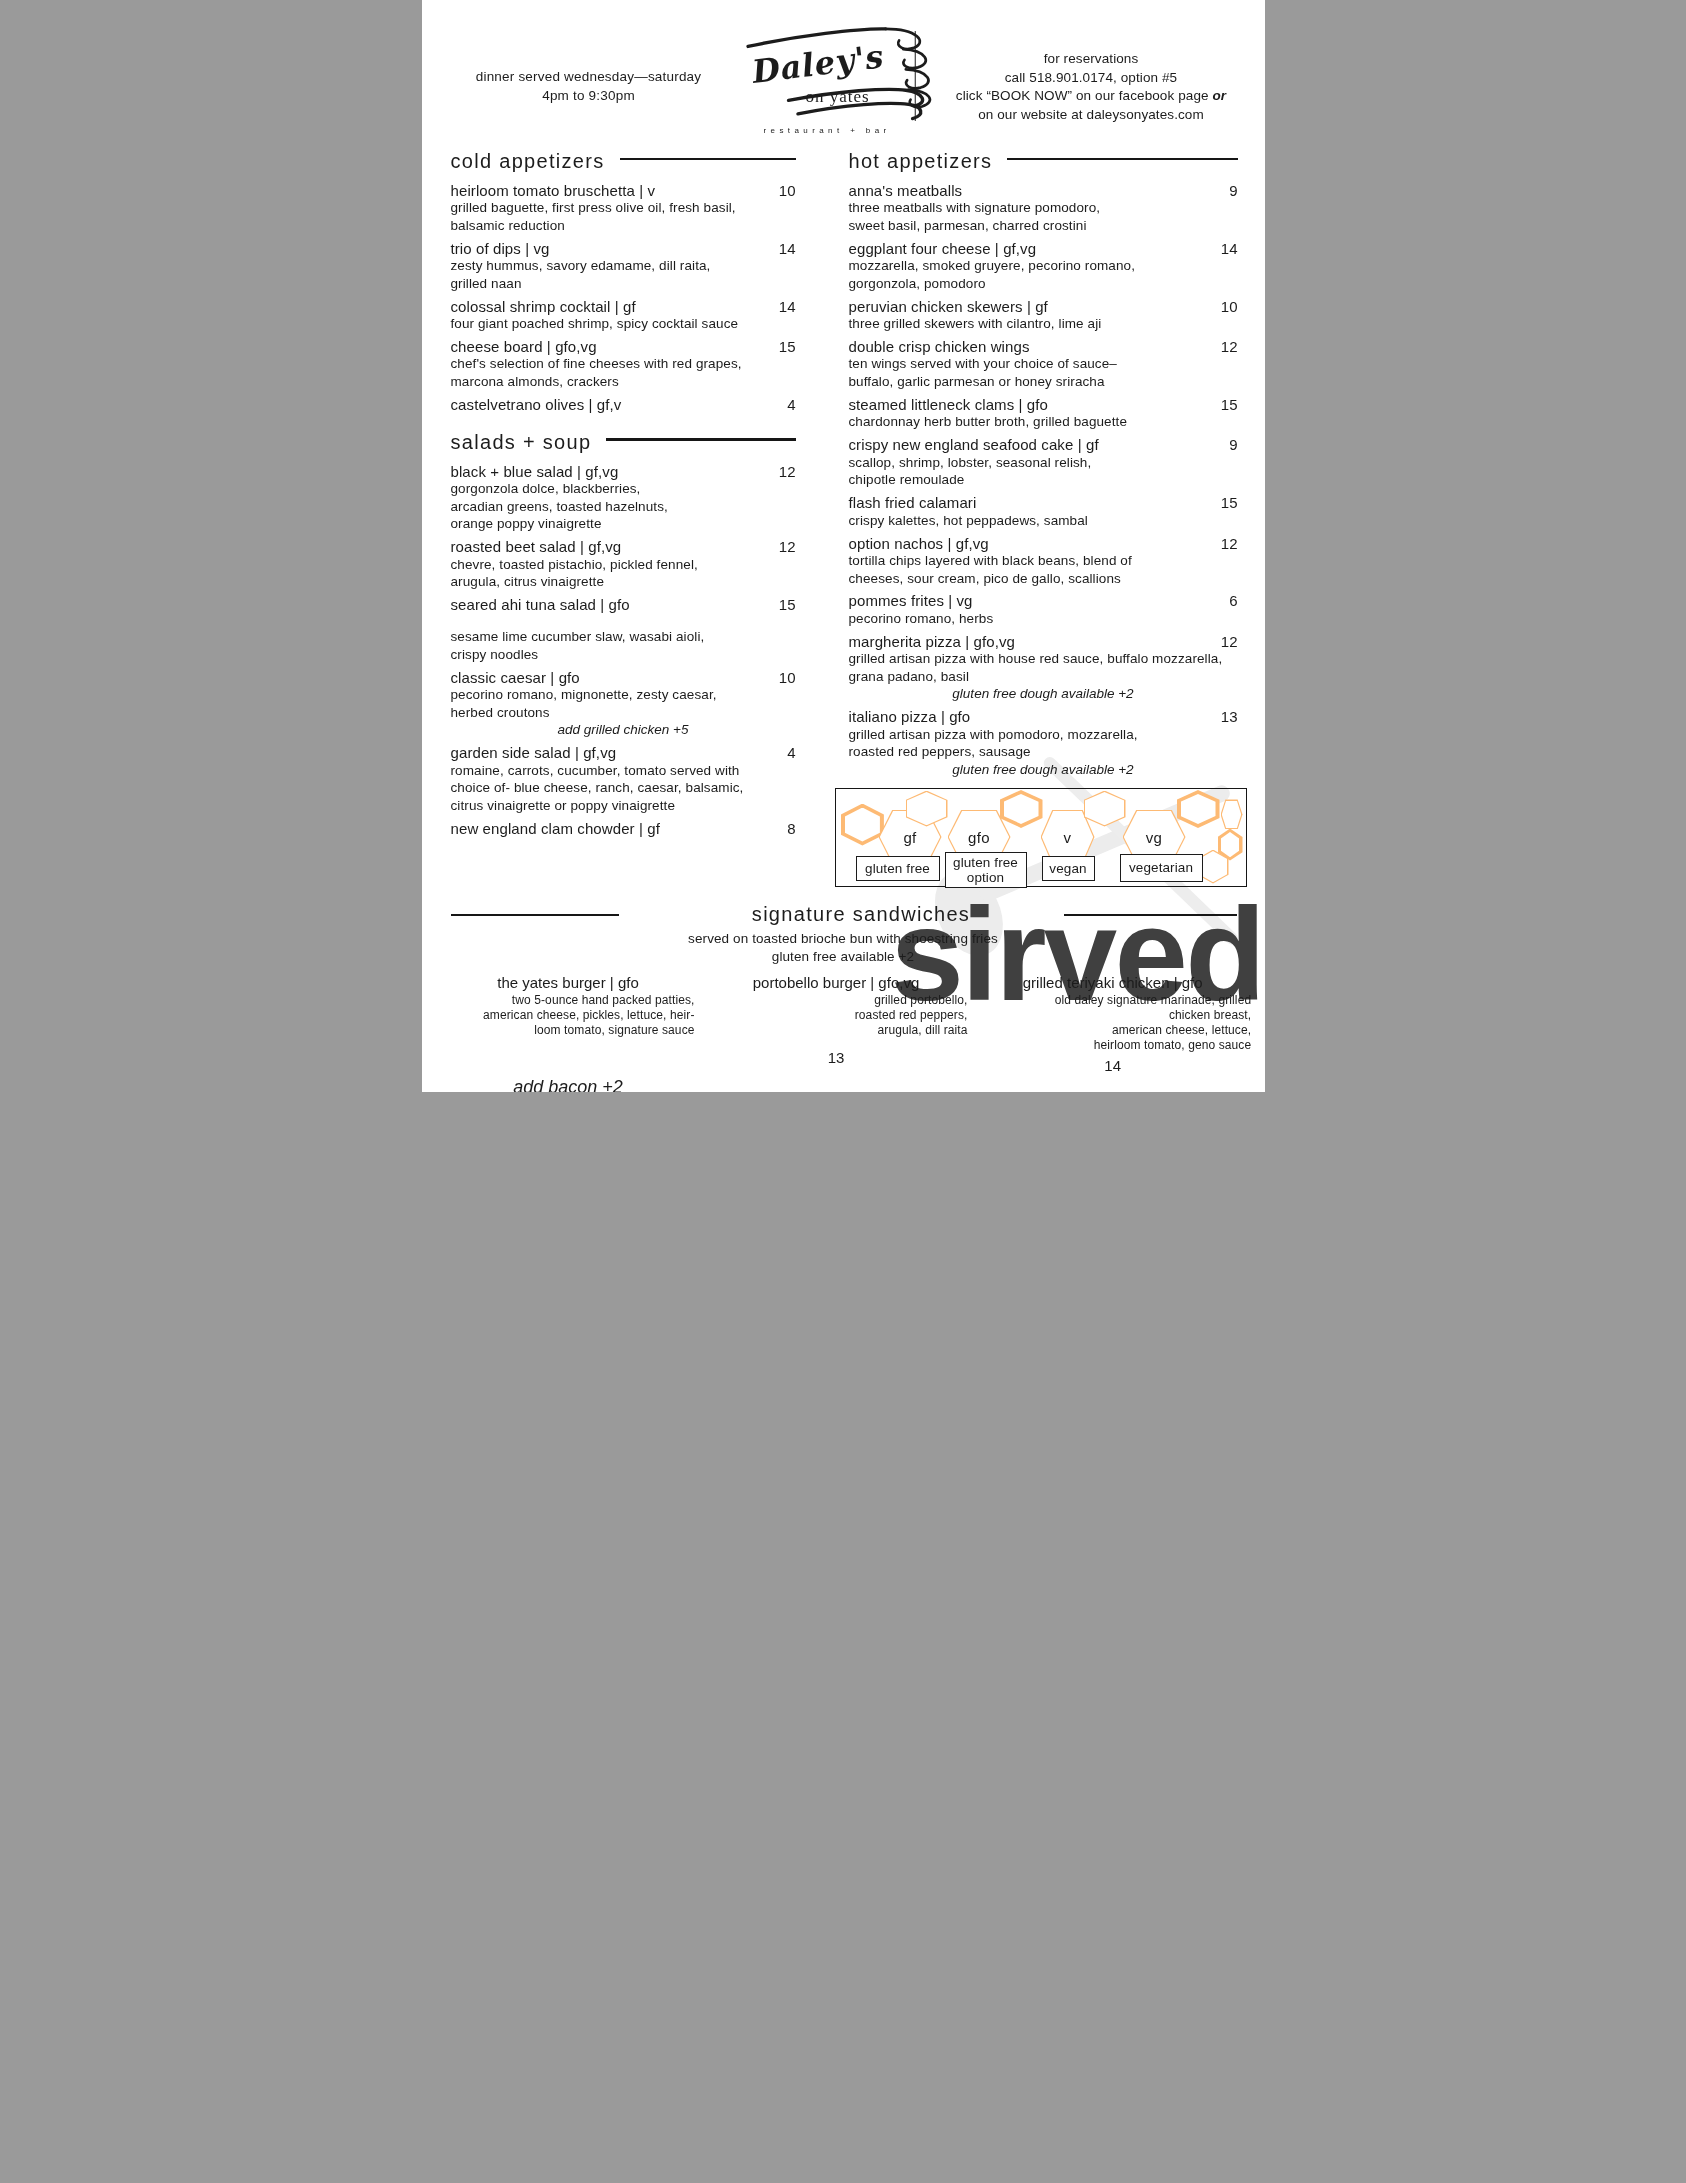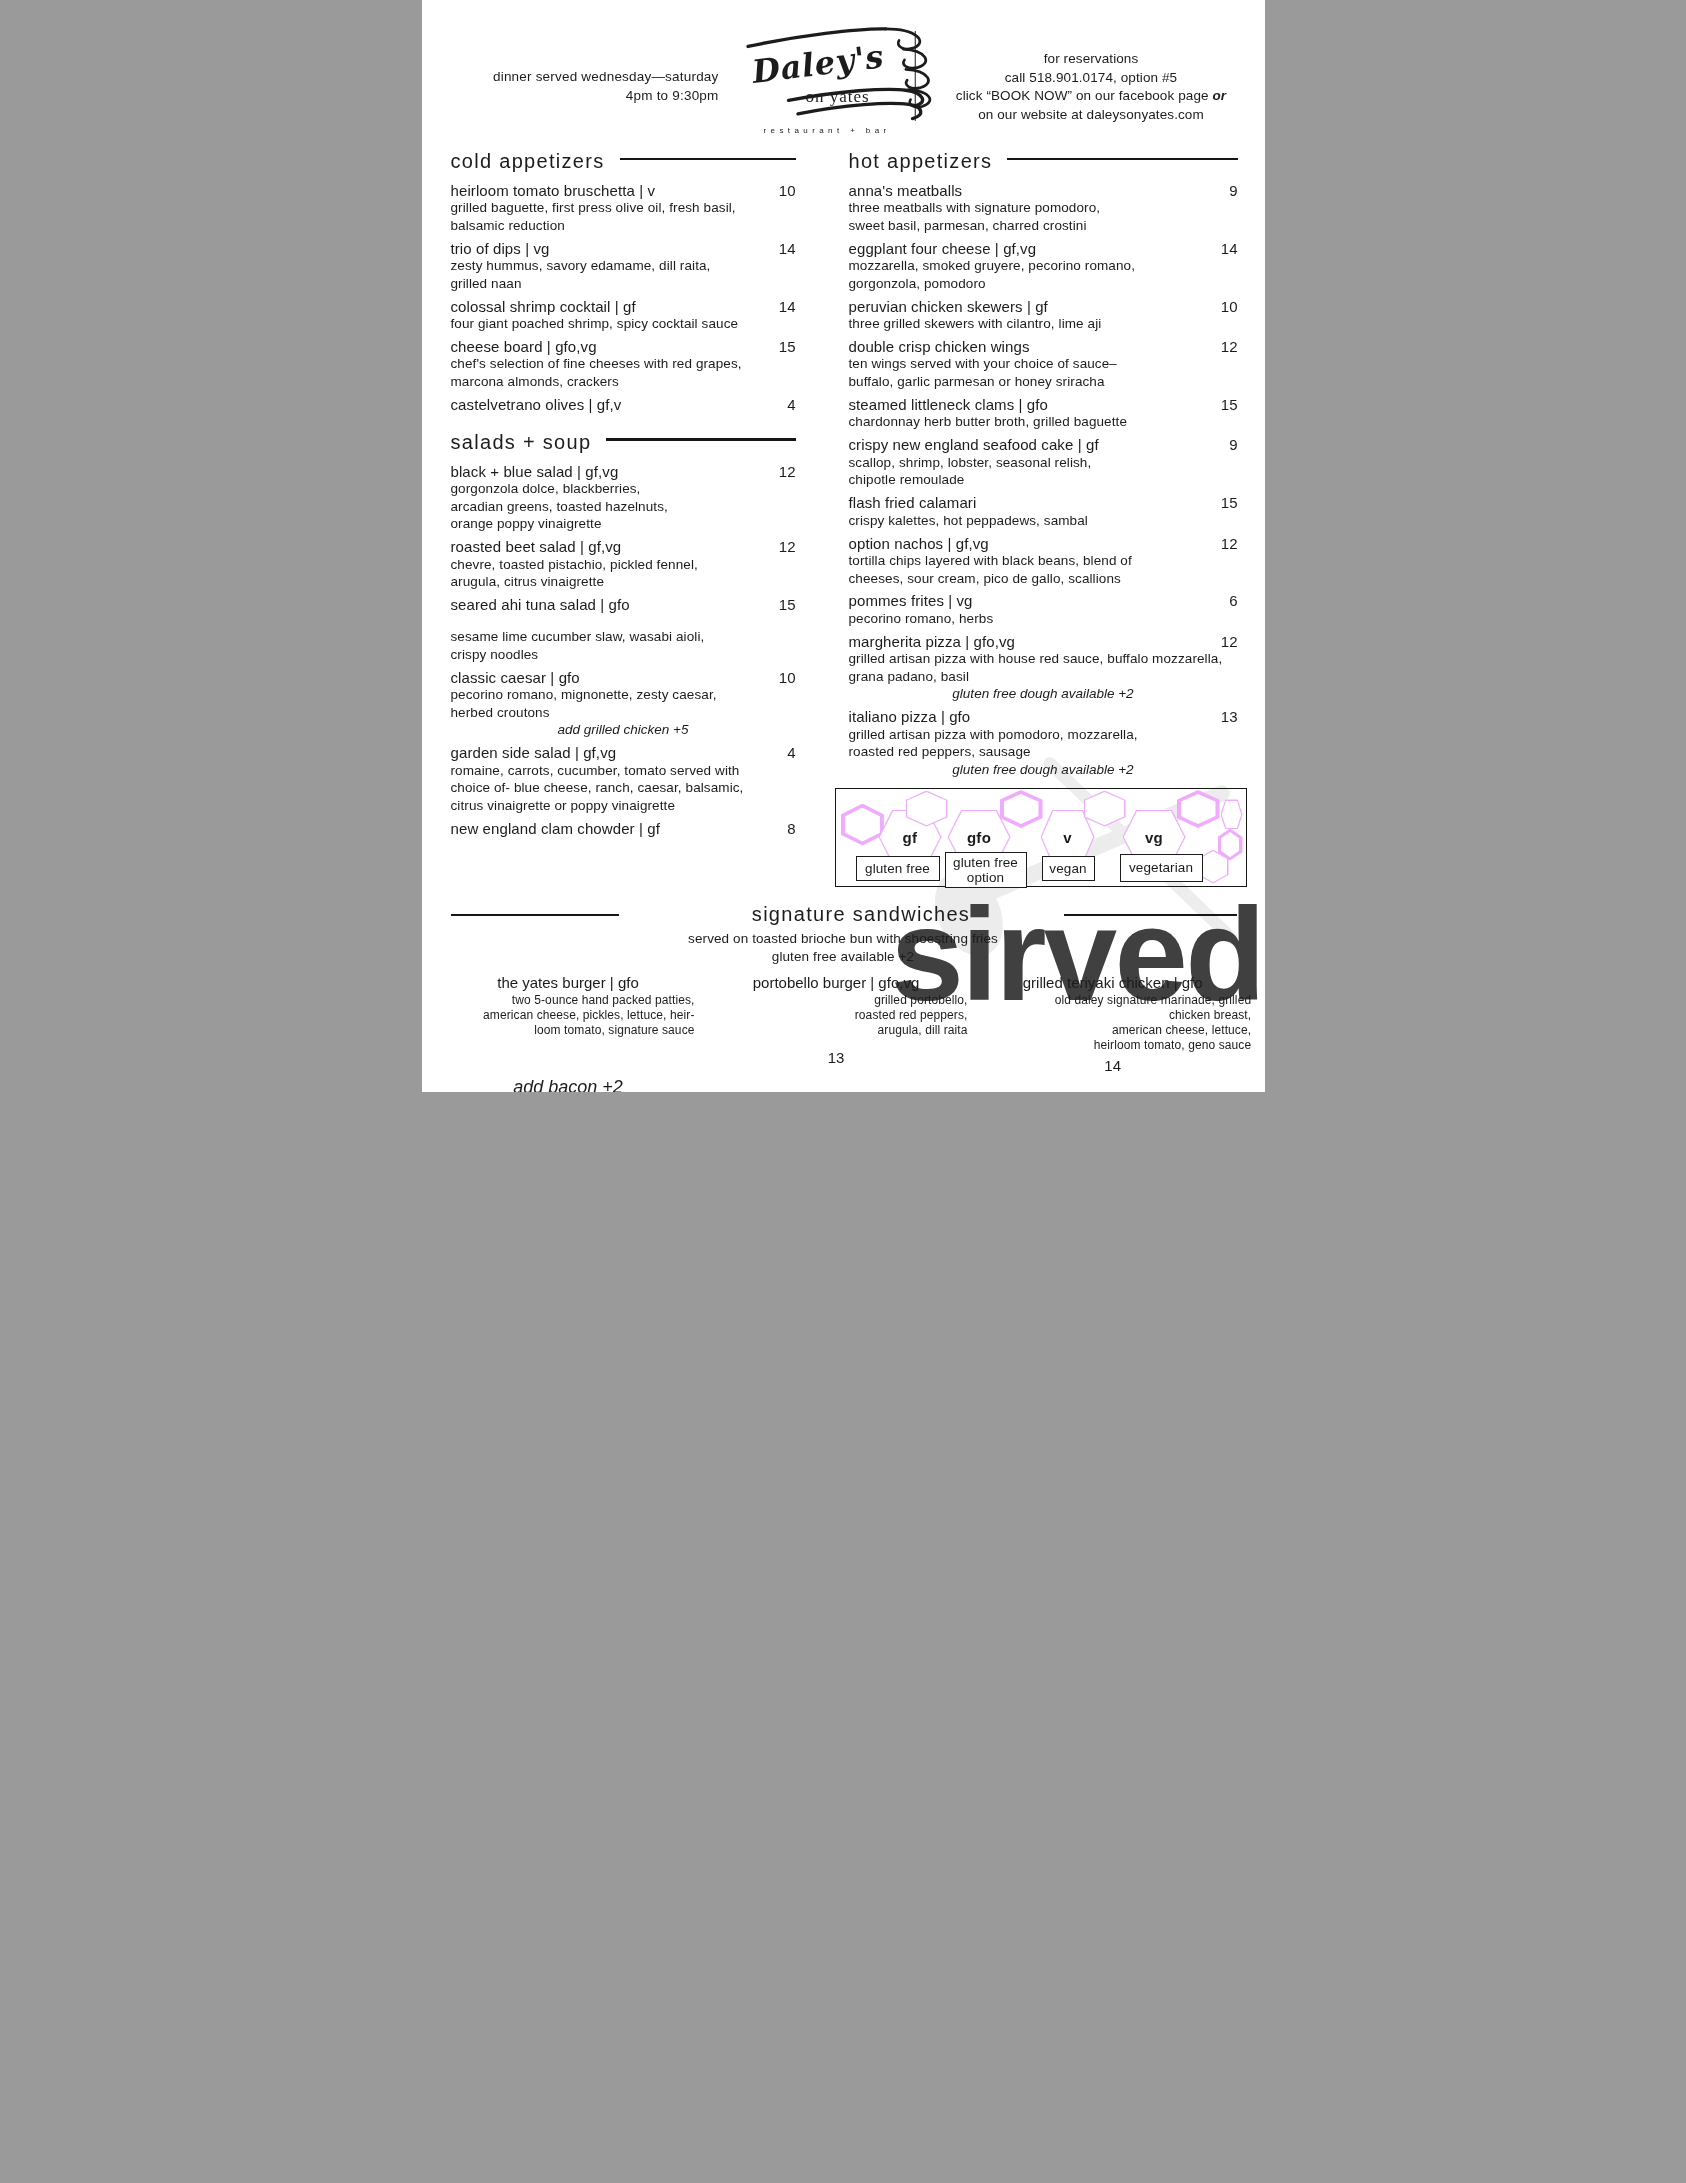--- a/index.html
+++ b/index.html
@@ -15,21 +15,21 @@
   .wm-text {
     position:absolute; left:469px; top:889px;
     font-size:132px; font-weight:bold; letter-spacing:-2.7px;
     color:#404040; white-space:nowrap; line-height:1;
   }
   .wm-utensils { position:absolute; left:493px; top:746px; }
 
   
   .hours {
     position:absolute; left:37px; top:67px; width:260px;
-    text-align:right; font-size:13.5px; line-height:19px; letter-spacing:0.2px;
+    text-align:center; font-size:13.5px; line-height:19px; letter-spacing:0.2px;
   }
   .reservations {
     position:absolute; left:516px; top:50px; width:307px;
     text-align:center; font-size:13.5px; line-height:18.6px; letter-spacing:0.1px;
   }
   .reservations .bold-or { font-weight:bold; font-style:italic; }
   .logo { position:absolute; left:322px; top:17.5px; width:209px; height:125px; }
   .logo svg { position:absolute; left:0; top:0; }
   .logo-name {
     position:absolute; left:8px; top:27px;
@@ -55,21 +55,21 @@
   .item-price { font-size:15px; line-height:17.5px; }
   .item-desc { font-size:13.5px; line-height:17.5px; letter-spacing:0.1px; white-space:pre-line; }
   .item-desc.gap-top { margin-top:15px; }
   .item-note { font-size:13.5px; line-height:17.5px; font-style:italic; text-align:center; }
 
   
   .legend {
     position:relative; margin-left:-14px; margin-top:9.4px;
     width:410px; height:97px; border:1.7px solid #161616; background:transparent;
   }
-  .hex { position:absolute; background:#f0abfc;font-weight:bold; }
+  .hex { position:absolute; background:#fdba74; }
   .hex.flat   { clip-path:polygon(22% 0,78% 0,100% 50%,78% 100%,22% 100%,0 50%); }
   .hex.pointy { clip-path:polygon(50% 0,100% 26%,100% 74%,50% 100%,0 74%,0 26%); }
   .hex-in { position:absolute; background:#ffffff; }
   .hex.flat   .hex-in { clip-path:polygon(22% 0,78% 0,100% 50%,78% 100%,22% 100%,0 50%); }
   .hex.pointy .hex-in { clip-path:polygon(50% 0,100% 26%,100% 74%,50% 100%,0 74%,0 26%); }
   .hex .hex-in { inset:var(--bw,1.3px); }
   .hex-code {
     position:absolute; inset:0; display:flex; align-items:center; justify-content:center;
     font-size:15px; letter-spacing:0.3px;
   }

